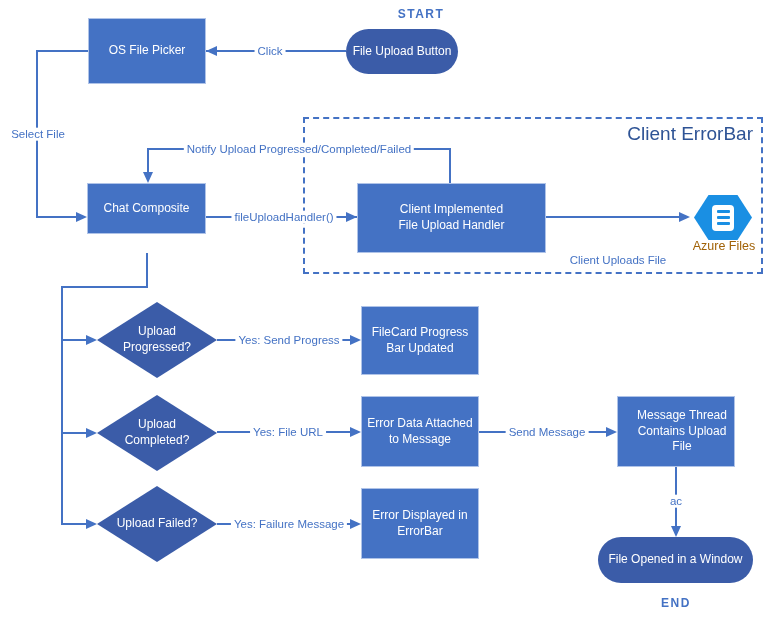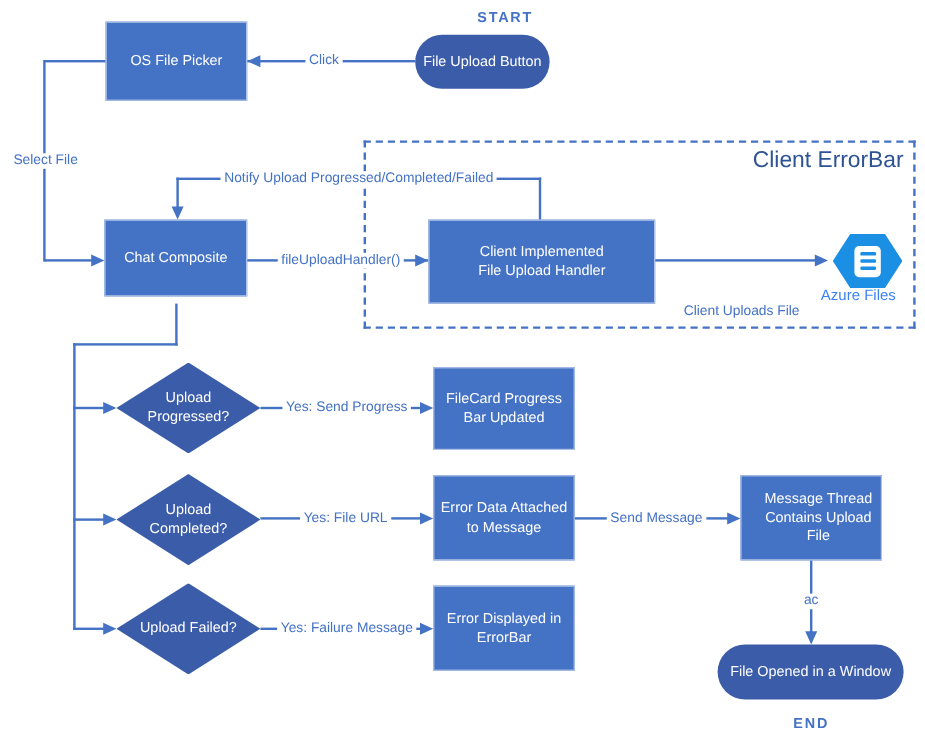--- a/index.html
+++ b/index.html
@@ -33,22 +33,22 @@
     text-align:center;white-space:pre-line;}
   .terminal-label{position:absolute;transform:translate(-50%,0);color:#4472C4;
     font-size:12px;letter-spacing:1.5px;white-space:nowrap;font-weight:bold;}
   
   .hexagon{position:absolute;left:694px;top:194px;width:58px;height:47px;
     background:#1A8FE3;clip-path:polygon(25% 2%,75% 2%,100% 50%,75% 98%,25% 98%,0% 50%);
     display:flex;align-items:center;justify-content:center;}
   .azure-doc{width:22px;height:26px;background:#fff;border-radius:4px;
     display:flex;flex-direction:column;align-items:center;justify-content:center;gap:3px;}
   .azure-doc span{display:block;width:13px;height:3px;background:#1A8FE3;border-radius:1px;}
-  .azure-label{position:absolute;left:684px;top:239px;width:80px;text-align:left;
-    color:#3b82f6;font-size:12.5px;white-space:nowrap;}
+  .azure-label{position:absolute;left:684px;top:239px;width:80px;text-align:center;
+    color:#a16207;font-size:12.5px;white-space:nowrap;}
 </style>
 </head>
 <body>
 
 <div class="canvas">
 
   <div class="group">
     <div class="group-title">Client ErrorBar</div>
   </div>
 
@@ -106,21 +106,21 @@
   <div class="elabel" style="left:547px;top:432px;">Send Message</div>
   <div class="elabel" style="left:289px;top:524px;">Yes: Failure Message</div>
   <div class="elabel" style="left:676px;top:501px;">ac</div>
 
   <div class="terminal-label" style="left:421px;top:7px;">START</div>
 
   <div class="node rect" style="left:88px;top:18px;width:118px;height:66px;">OS File Picker</div>
 
   <div class="node pill" style="left:346px;top:29px;width:112px;height:45px;">File Upload Button</div>
 
-  <div class="node rect" style="left:87px;top:183px;width:119px;height:64px;">Chat Composite</div>
+  <div class="node rect" style="left:87px;top:183px;width:119px;height:51px;">Chat Composite</div>
 
   <div class="node rect" style="left:357px;top:183px;width:189px;height:70px;">Client Implemented
 File Upload Handler</div>
 
   <div class="hexagon">
     <div class="azure-doc">
       <span></span>
         <span></span>
         <span></span>
     </div>

